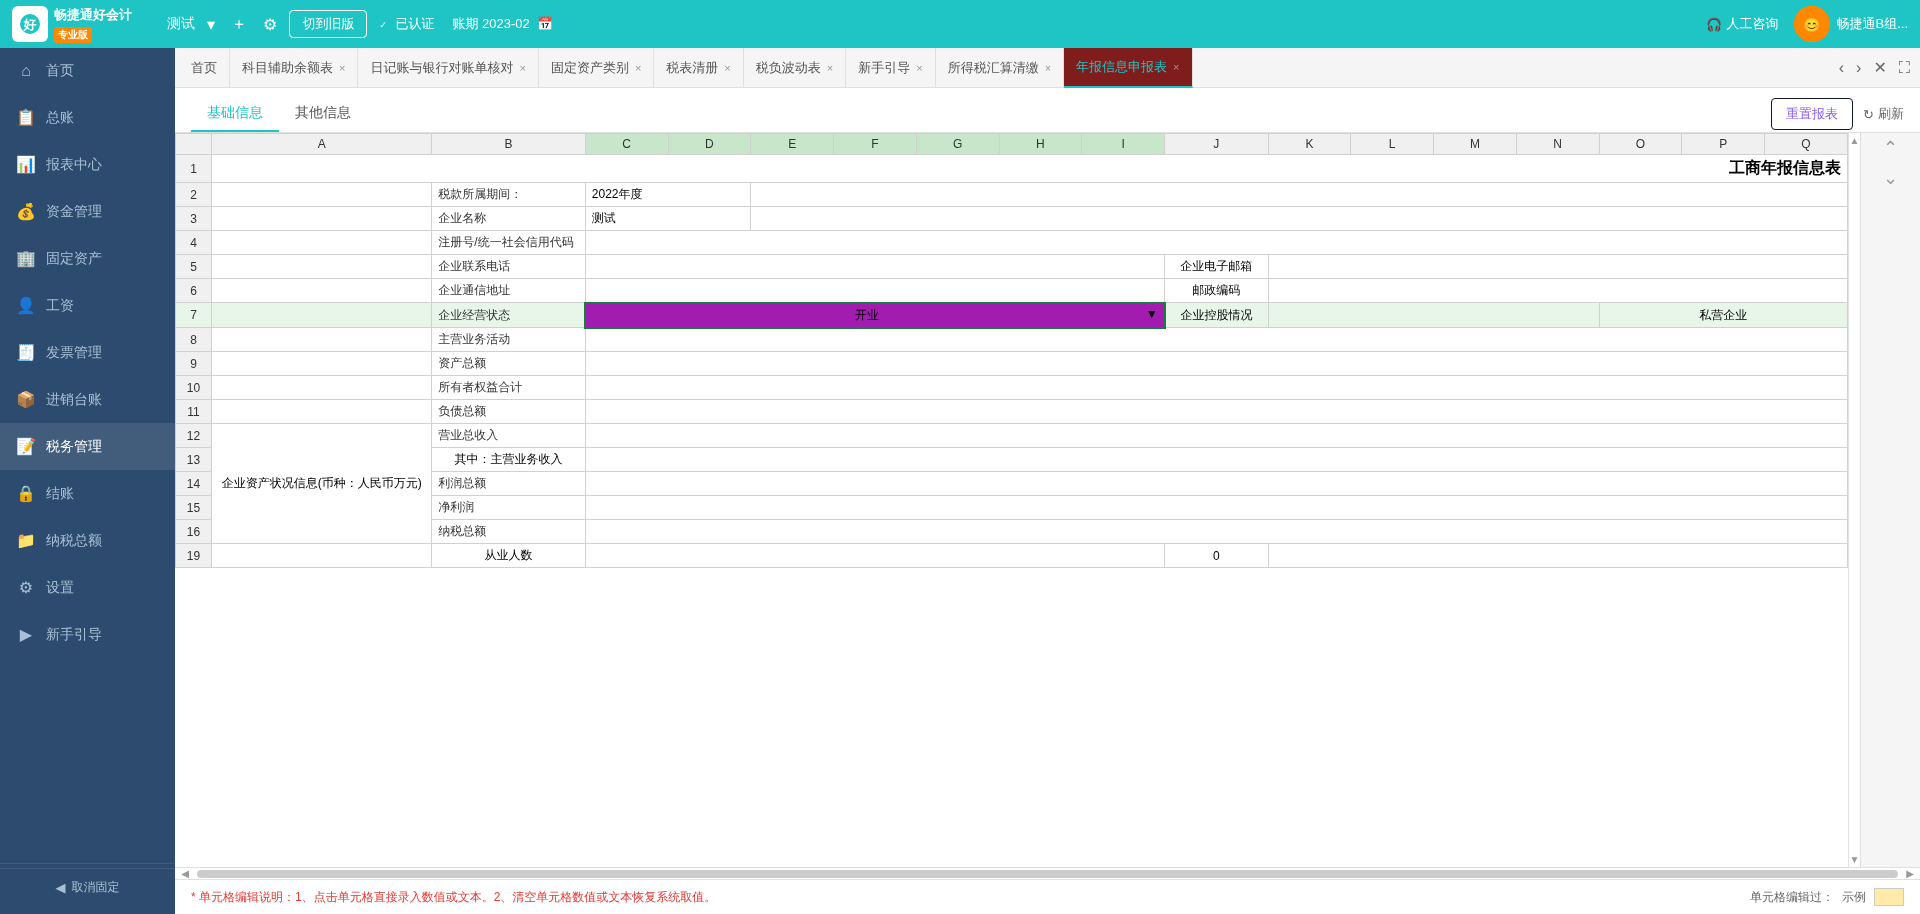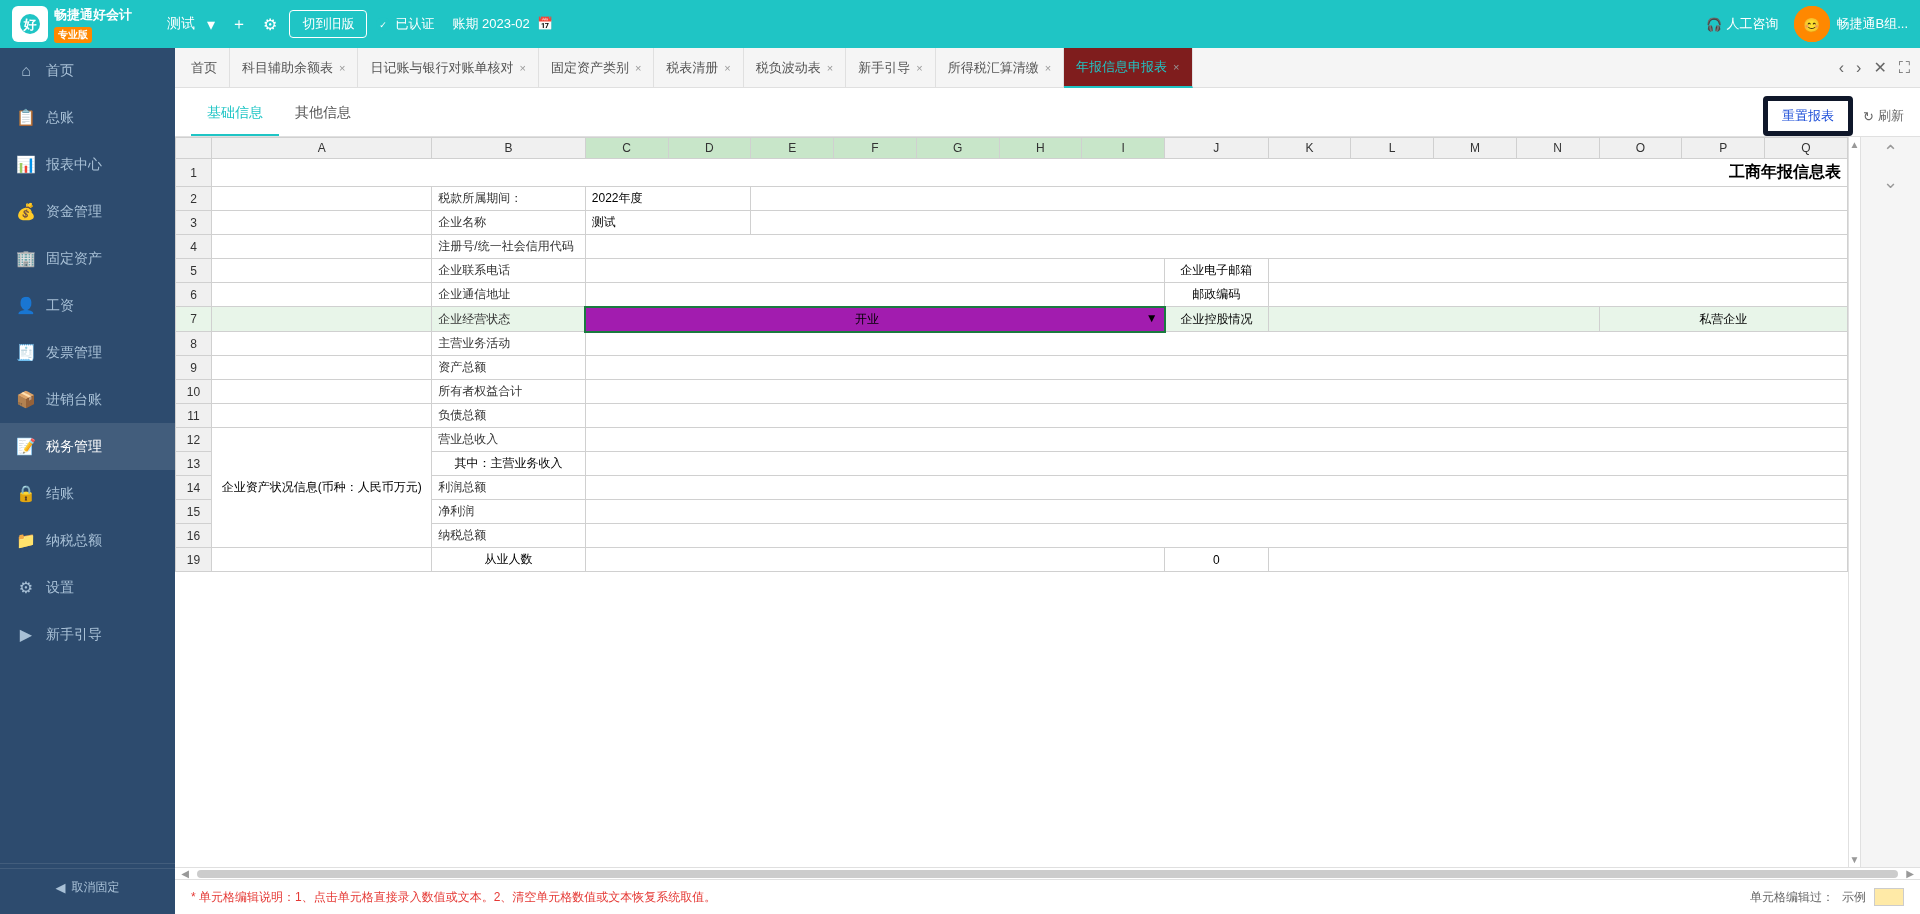--- a/index.html
+++ b/index.html
@@ -37,25 +37,25 @@
     
     .tab-bar { display: flex; align-items: center; background: #f5f5f5; border-bottom: 1px solid #e0e0e0; height: 40px; padding: 0 4px; flex-shrink: 0; }
     .tab-item { display: flex; align-items: center; padding: 0 12px; height: 40px; cursor: pointer; font-size: 13px; color: #555; border-right: 1px solid #e0e0e0; gap: 6px; white-space: nowrap; }
     .tab-item.active { background: #7f1d1d; color: #1fc5c5; border-bottom: 2px solid #1fc5c5; }
     .tab-close { font-size: 11px; color: #999; cursor: pointer; }
     .tab-nav-btn { background: none; border: none; cursor: pointer; font-size: 16px; color: #666; padding: 4px 6px; }
     .tab-close-all { background: none; border: none; cursor: pointer; font-size: 16px; color: #666; padding: 4px 6px; }
     .tab-expand { background: none; border: none; cursor: pointer; font-size: 16px; color: #666; padding: 4px 6px; }
 
     
-    .inner-tab-bar { display: flex; padding: 8px 16px 0; border-bottom: 1px solid #e0e0e0; flex-shrink: 0; }
+    .inner-tab-bar { display: flex; align-items: center; padding: 8px 16px 0; border-bottom: 1px solid #e0e0e0; flex-shrink: 0; }
     .inner-tab { padding: 8px 16px; cursor: pointer; font-size: 14px; color: #555; border-bottom: 2px solid transparent; }
     .inner-tab.active { color: #1fc5c5; border-bottom: 2px solid #1fc5c5; }
     .inner-tab-actions { margin-left: auto; display: flex; gap: 10px; }
-    .reset-btn { border: 5px solid #0f172a; color: #1d4ed8; background: white; padding: 6px 14px; border-radius: 4px; cursor: pointer; font-size: 13px; margin-left: 16px; }
+    .reset-btn { border: 1px solid #0f172a; color: #8b5cf6; background: white; padding: 6px 14px; border-radius: 4px; cursor: pointer; font-size: 13px; margin-left: 16px; }
     .refresh-btn { border: none; background: none; color: #666; cursor: pointer; font-size: 13px; display: flex; align-items: center; gap: 4px; }
     .sheet-table { border-collapse: collapse; min-width: 100%; }
     .sheet-table th, .sheet-table td { border: 1px solid #d0d0d0; font-size: 12px; padding: 3px 6px; white-space: nowrap; }
     .sheet-table th { background: #f0f0f0; text-align: center; font-weight: normal; color: #333; min-width: 30px; }
     .col-header { background: #f0f0f0; text-align: center; font-weight: normal; color: #333; }
     .row-header { background: #f0f0f0; text-align: center; font-weight: normal; color: #333; width: 36px; }
     .row-1-title { text-align: center; font-size: 16px; font-weight: bold; }
     .label-cell { text-align: left; color: #333; }
     .active-cell { border: 2px solid #1a7a3f !important; background: #a21caf; }
     .active-col { background: #c8e6c9 !important; }

